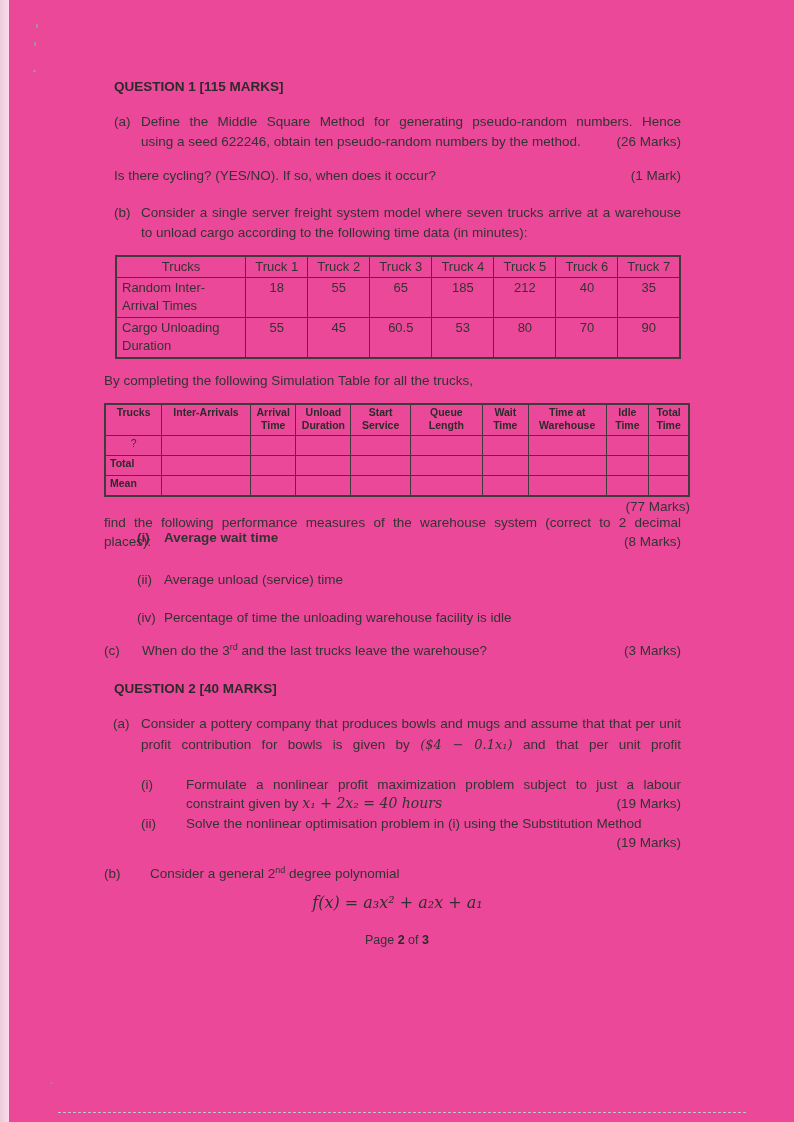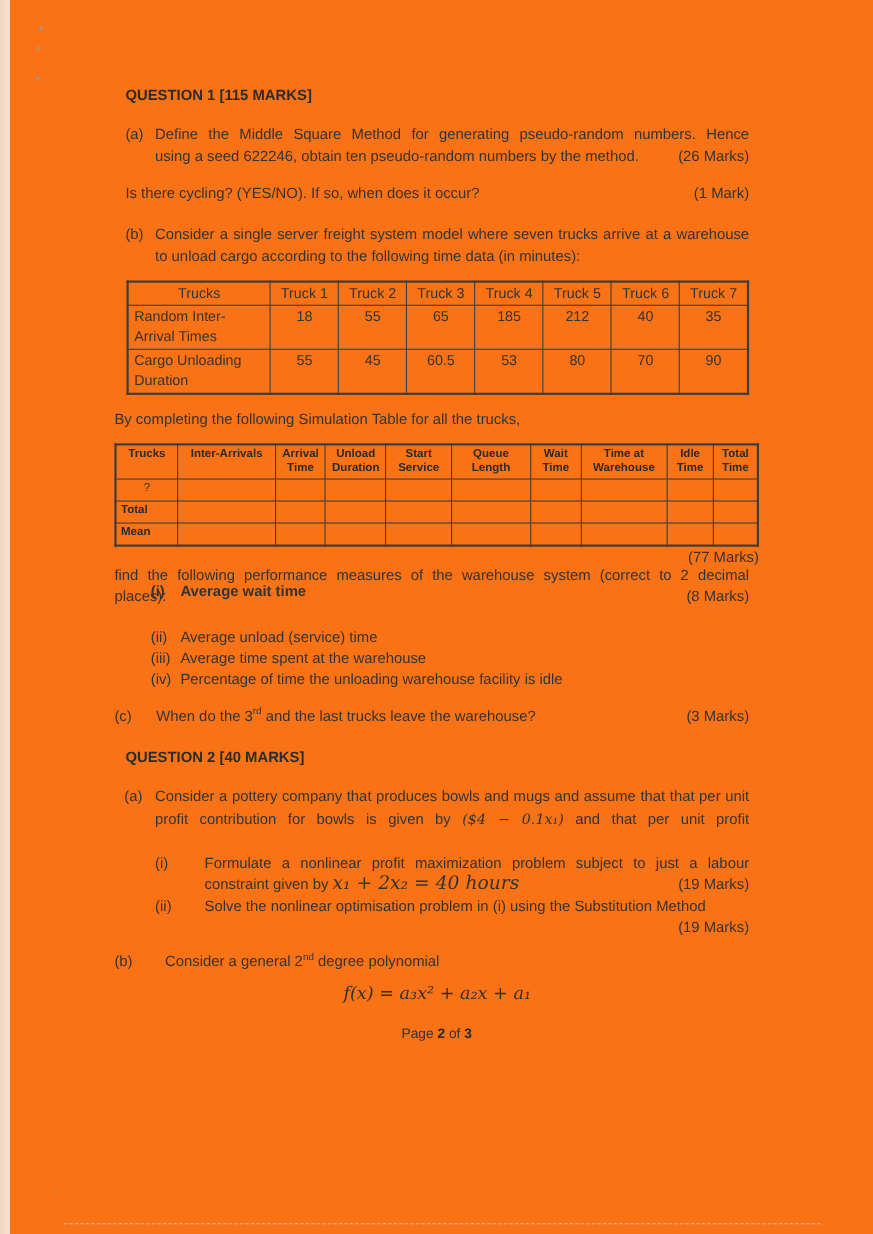--- a/index.html
+++ b/index.html
@@ -1,16 +1,16 @@
 <!DOCTYPE html>
 <html><head>
 <meta charset="utf-8">
 <style>
   html,body{margin:0;padding:0;background:#fff;}
-  #page{position:relative;width:794px;height:1122px;background:#f97316;overflow:hidden;
+  #page{position:relative;width:794px;height:1122px;background:#ec4899;overflow:hidden;
         font-family:"Liberation Sans",sans-serif;color:#333;}
   .line{position:absolute;font-size:13.5px;line-height:20px;color:#333;}
   .bold{font-weight:bold;color:#2b2b2b;}
   .stretch{text-align:justify;height:20px;overflow:hidden;}
   .stretch::after{content:"";display:inline-block;width:100%;}
   .flexline{display:flex;justify-content:space-between;align-items:baseline;}
   .math{font-family:"DejaVu Serif",serif;font-style:italic;font-size:13px;}
   .mathbig{font-family:"DejaVu Serif",serif;font-style:italic;font-size:16px;color:#2f2f2f;}
   .sup{font-size:9px;vertical-align:super;line-height:0;}
   .num{display:inline-block;width:27px;}
@@ -176,43 +176,40 @@
     <span>places):</span>
     <span>(8 Marks)</span>
   </div>
 
   <div class="line" style="left:137px;top:528px;font-weight:bold;">
     <span class="num">(i)</span><span>Average wait time</span>
   </div>
   <div class="line" style="left:137px;top:570px;">
     <span class="num">(ii)</span><span>Average unload (service) time</span>
   </div>
-  <div class="line" style="left:137px;top:589px;">
-    <span class="num">(iii)</span><span>Average time spent at the warehouse</span>
-  </div>
   <div class="line" style="left:137px;top:608px;">
     <span class="num">(iv)</span><span>Percentage of time the unloading warehouse facility is idle</span>
   </div>
 
   <div class="line" style="left:104px;top:641px;">(c)</div>
   <div class="line flexline" style="left:142px;top:641px;width:539px;">
     <span><span>When do the 3</span><span class="sup">rd</span><span> and the last trucks leave the warehouse?</span></span>
     <span>(3 Marks)</span>
   </div>
 
   <div class="line bold" style="left:114px;top:679px;">QUESTION 2 [40 MARKS]</div>
 
   <div class="line" style="left:113px;top:714px;">(a)</div>
   <div class="line stretch" style="left:141px;top:714px;width:540px;">Consider a pottery company that produces bowls and mugs and assume that that per unit</div>
   <div class="line stretch" style="left:141px;top:735px;width:540px;height:22px;"><span>profit contribution for bowls is given by </span><span class="math">($4 − 0.1x₁)</span><span> and that per unit profit</span></div>
 
   <div class="line" style="left:141px;top:775px;">(i)</div>
   <div class="line stretch" style="left:186px;top:775px;width:495px;">Formulate a nonlinear profit maximization problem subject to just a labour</div>
   <div class="line flexline" style="left:186px;top:793px;width:495px;">
-    <span><span>constraint given by </span><span class="math" style="font-size:17px;">x₁ + 2x₂ = 40 hours</span></span>
+    <span><span>constraint given by </span><span class="math" style="font-size:14px;">x₁ + 2x₂ = 40 hours</span></span>
     <span>(19 Marks)</span>
   </div>
 
   <div class="line" style="left:141px;top:814px;">(ii)</div>
   <div class="line" style="left:186px;top:814px;">Solve the nonlinear optimisation problem in (i) using the Substitution Method</div>
   <div class="line" style="left:141px;top:833px;width:540px;text-align:right;">(19 Marks)</div>
 
   <div class="line" style="left:104px;top:864px;">(b)</div>
   <div class="line" style="left:150px;top:864px;"><span>Consider a general 2</span><span class="sup">nd</span><span> degree polynomial</span></div>
 

